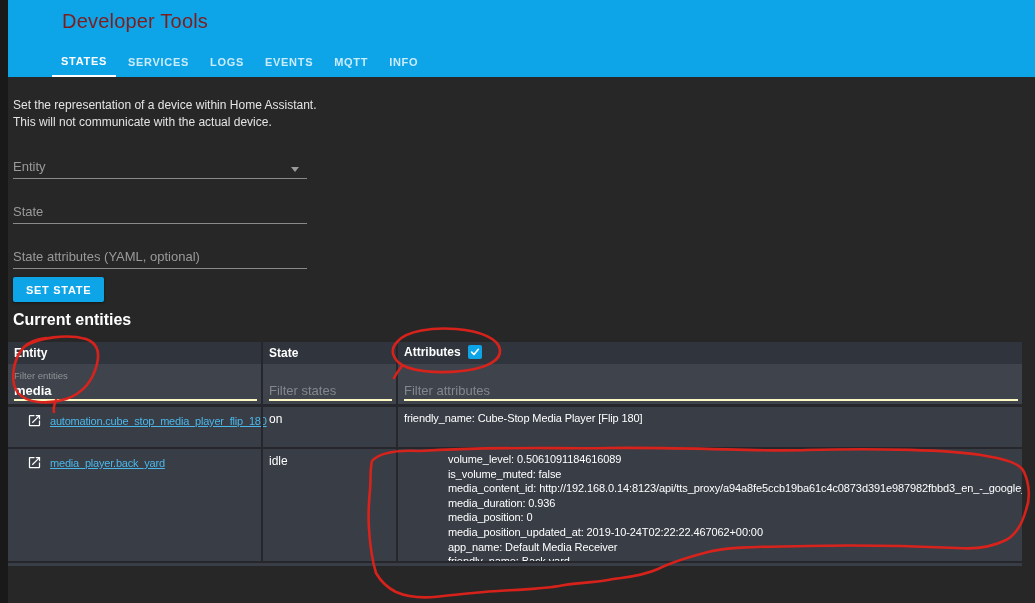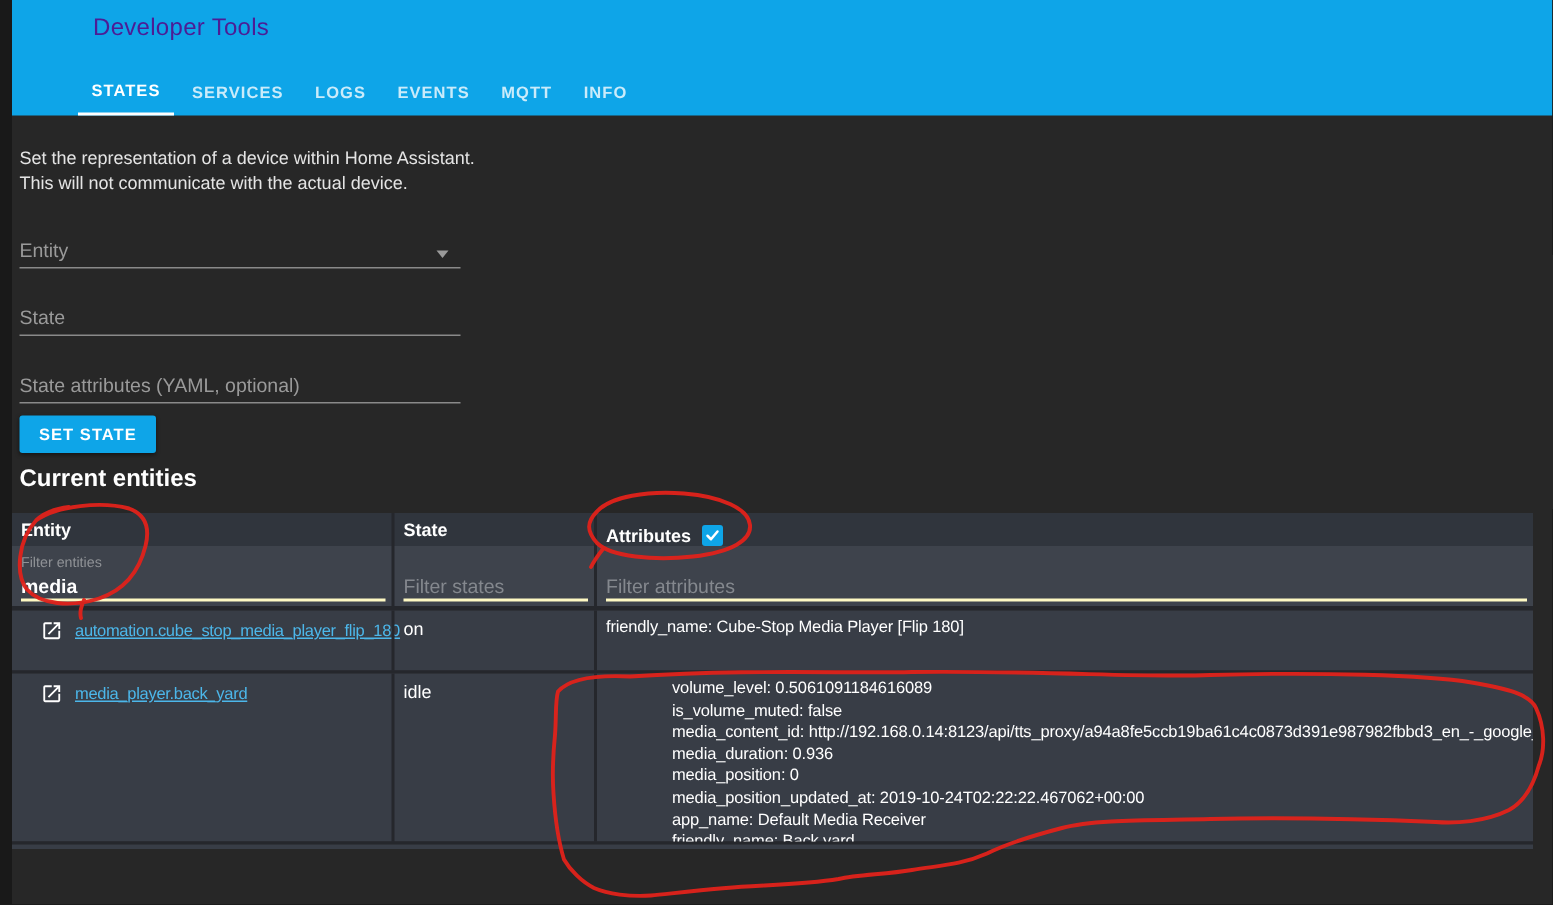--- a/index.html
+++ b/index.html
@@ -6,21 +6,21 @@
   html,body { background:#161616; }
   .screen {
     position:relative; width:1035px; height:603px; overflow:hidden;
     background:var(--page_bg,#272727);
     font-family:"Liberation Sans", sans-serif;
   }
   .left-strip { position:absolute; left:0; top:0; width:8px; height:603px; background:var(--strip,#191919); z-index:6; }
 
   
   .app-header { position:absolute; left:8px; top:0; width:1027px; height:77px; background:var(--accent,#0ea5e8); }
-  .app-title { position:absolute; left:54px; top:10px; font-size:16px; font-weight:500; color:#4c1d95; letter-spacing:.2px; }
+  .app-title { position:absolute; left:54px; top:10px; font-size:20px; font-weight:500; color:#7f1d1d; letter-spacing:.2px; }
   .tabs { position:absolute; left:44px; bottom:0; display:flex; }
   .tab { padding:0 9px; height:31px; display:flex; align-items:center; margin-right:3px;
          font-size:11px; font-weight:700; letter-spacing:.7px; color:rgba(255,255,255,.78); cursor:pointer; }
   .tab.active { color:#fff; border-bottom:2px solid #fff; }
 
   
   .intro { position:absolute; left:13px; top:97px; font-size:12px; line-height:17px; color:#e4e4e4; }
 
   
   .field { position:absolute; left:13px; width:294px; height:20px; border-bottom:1px solid #8a8a8a;
@@ -36,21 +36,21 @@
                font-family:inherit; font-size:11px; font-weight:700; letter-spacing:.7px;
                box-shadow:0 1px 3px rgba(0,0,0,.45); cursor:pointer; }
   .section-heading { position:absolute; left:13px; top:311px; font-size:16px; font-weight:700; color:#fff; }
 
   
   .etable { position:absolute; left:8px; top:342px; width:1014px; }
   .row-grid { display:grid; grid-template-columns:253px 135px 626px; }
   .c2, .c3 { border-left:2px solid var(--divider,#25272c); }
   .thead { height:22px; background:var(--header_row_bg,#30353d); }
   .th { padding:4px 6px 0 6px; font-size:12px; font-weight:700; color:#fff; }
-  .th-attrs { display:flex; align-items:flex-end; gap:7px; padding-top:3px; }
+  .th-attrs { display:flex; align-items:flex-start; gap:7px; padding-top:3px; }
   .checkbox { width:14px; height:14px; background:var(--accent,#0ea5e8); border-radius:2px;
               display:flex; align-items:center; justify-content:center; cursor:pointer; }
   .checkbox svg { width:10px; height:10px; }
 
   .tfilter { height:40px; background:var(--filter_row_bg,#3e434c); }
   .filter-cell { position:relative; }
   .filter-mini-label { position:absolute; left:6px; top:6px; font-size:9.5px; color:#8f9296; }
   .filter-input { position:absolute; left:6px; right:4px; bottom:3px; height:18px;
                   font-size:13px; border-bottom:2px solid #fef9c3; cursor:text; }
   .filter-input.has-value { color:#fff; font-weight:600; }

